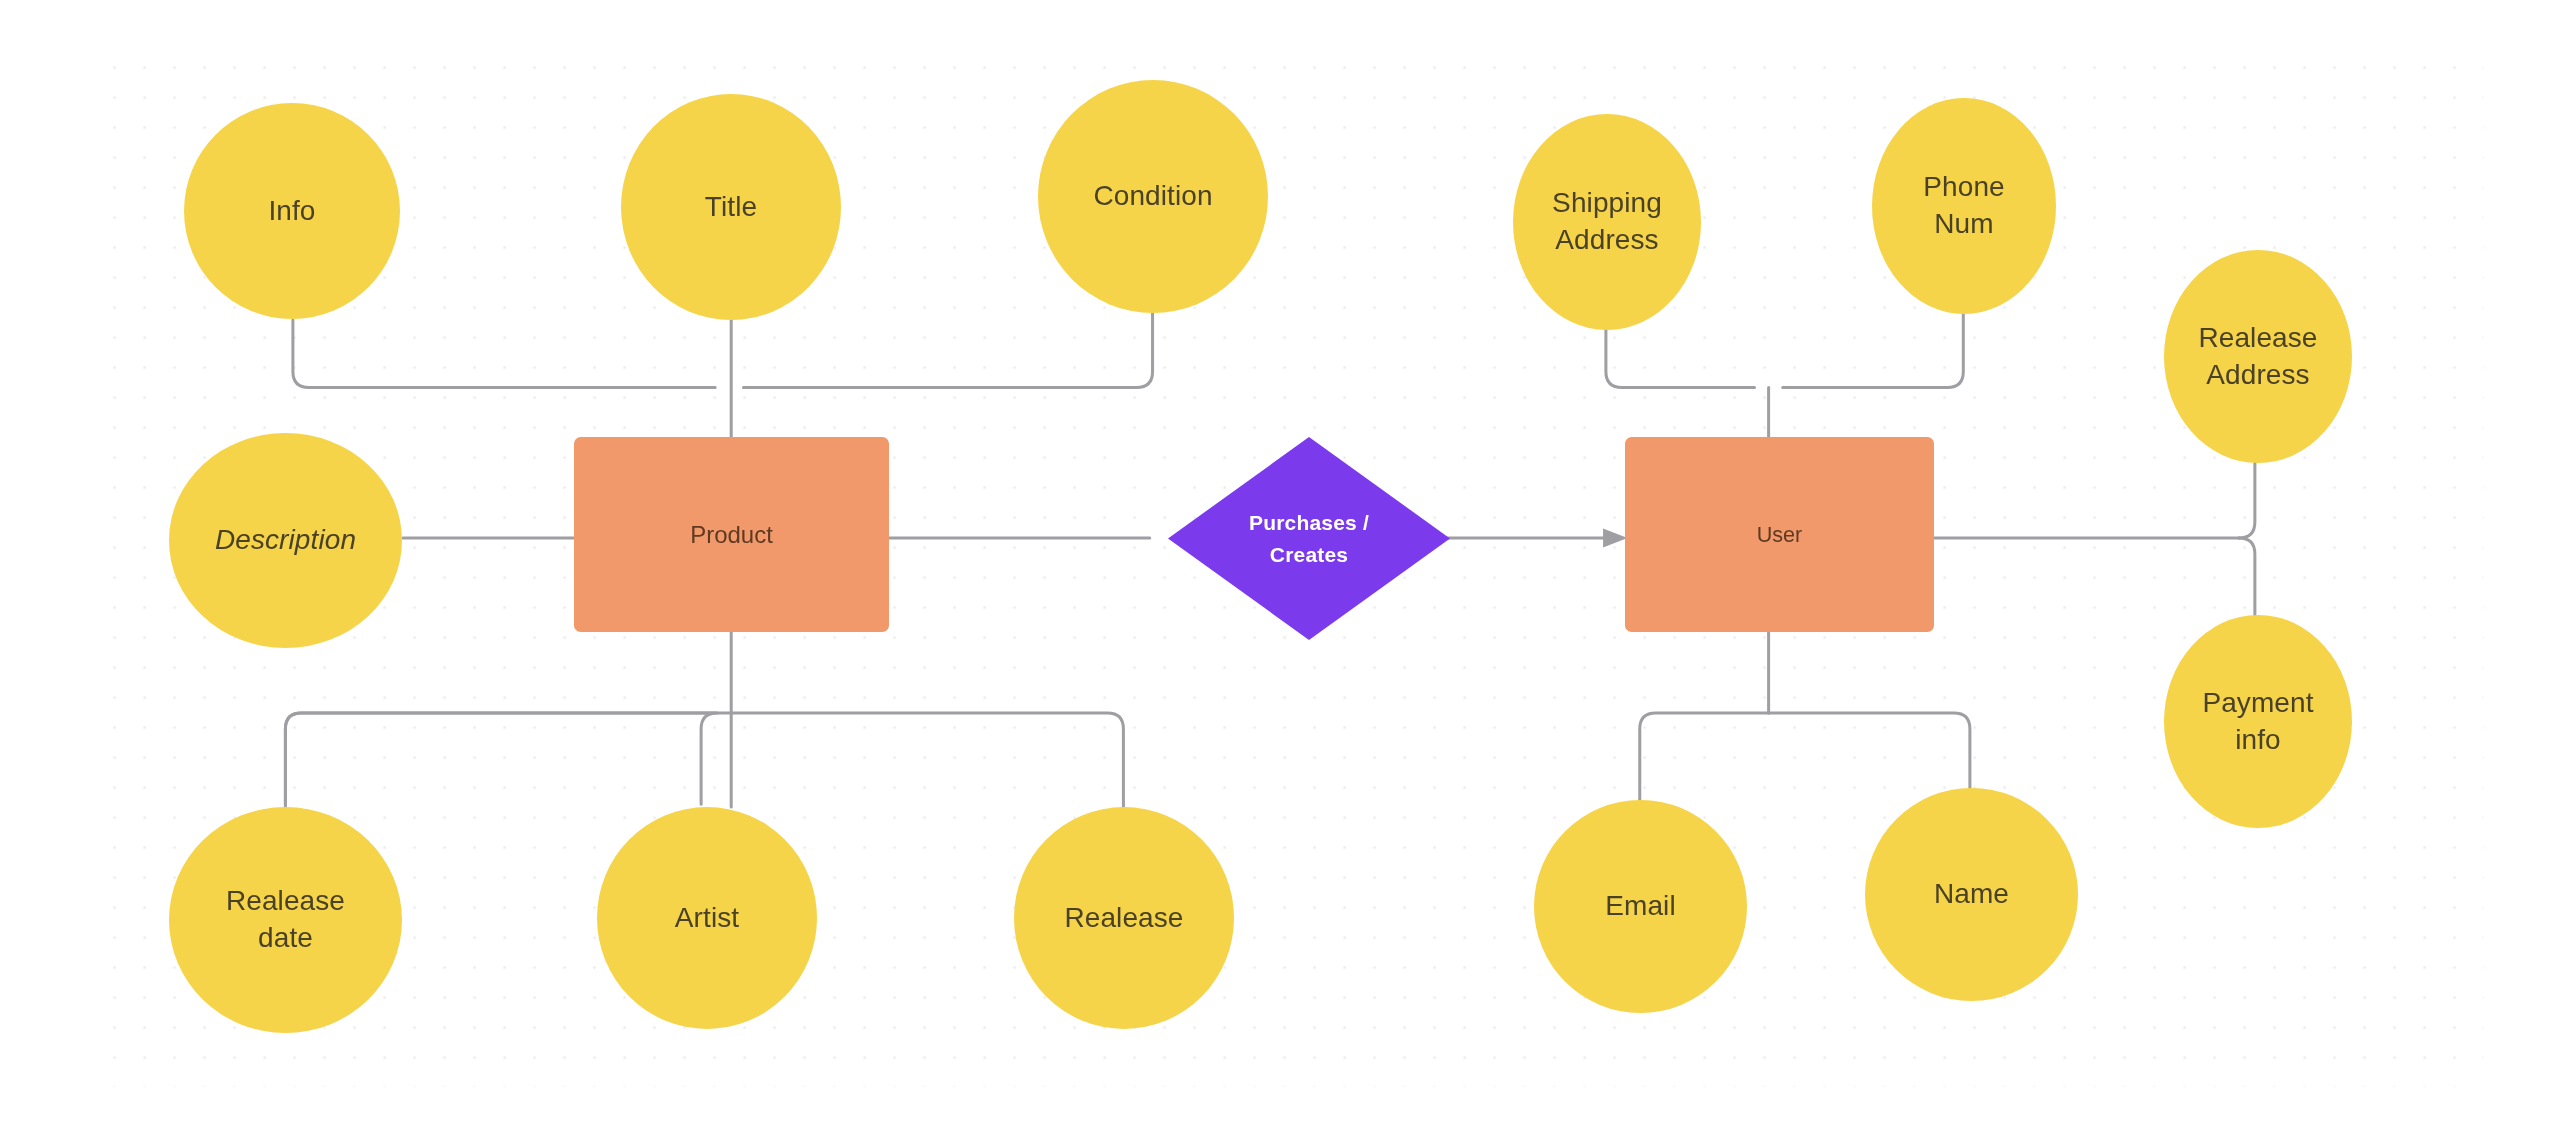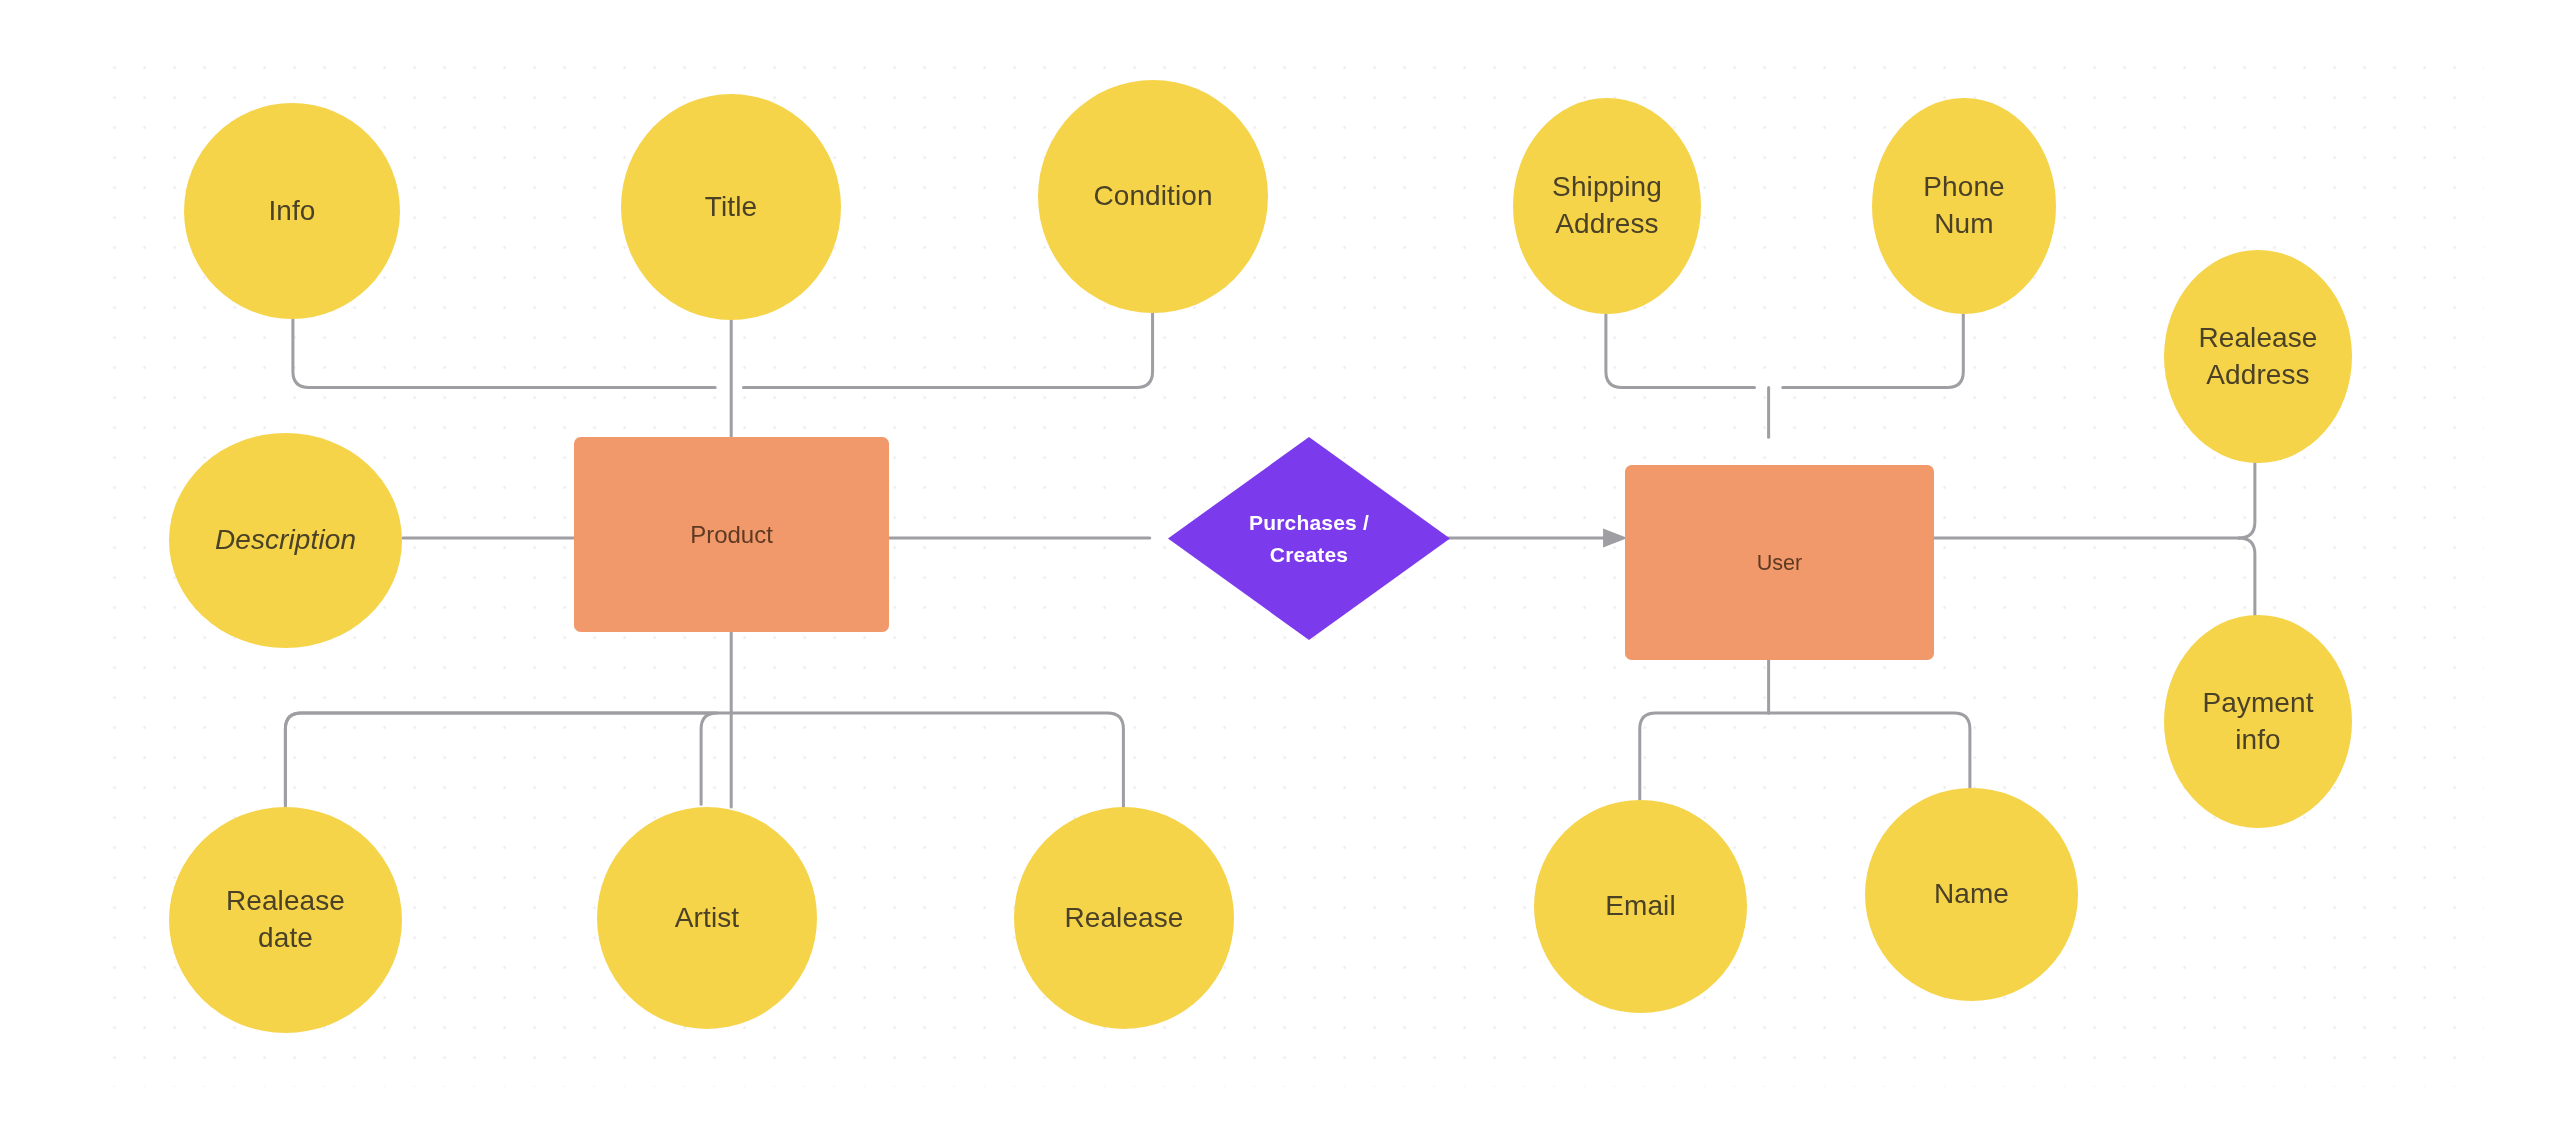--- a/index.html
+++ b/index.html
@@ -52,21 +52,21 @@
     font-weight: 400;
     letter-spacing: 0.1px;
   }
   .entity {
     background: #F2996B;
     border-radius: 6.6px;
     color: #5e3a22;
     font-weight: 400;
   }
   .entity.big { font-size: 24px; }
-  .entity.small { font-size: 21.6px; margin-top: 28px; }
+  .entity.small { font-size: 21.6px; }
   .rel {
     width: 282px;
     height: 203px;
   }
   .rel .dia {
     position: absolute;
     left: 0; top: 0;
     width: 100%;
     height: 100%;
     background: #7C3AED;
@@ -165,21 +165,21 @@
       <span>Artist</span>
     </span>
   </div>
 
   <div class="node attr" style="left:1014px; top:807px; width:220px; height:222px;">
     <span>
       <span>Realease</span>
     </span>
   </div>
 
-  <div class="node attr" style="left:1513px; top:98px; width:188px; height:216px;align-items:center;">
+  <div class="node attr" style="left:1513px; top:114px; width:188px; height:216px;align-items:center;">
     <span>
       <span>Shipping</span><br>
       <span>Address</span>
     </span>
   </div>
 
   <div class="node attr" style="left:1872px; top:98px; width:184px; height:216px;">
     <span>
       <span>Phone</span><br>
       <span>Num</span>

